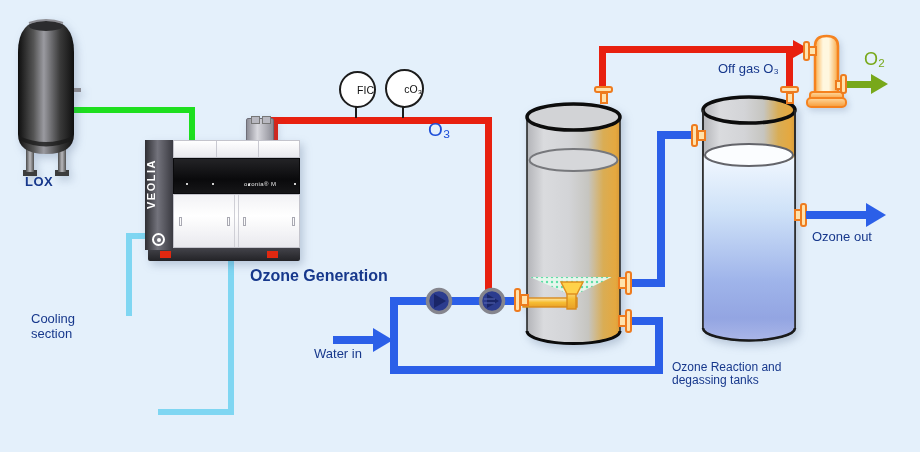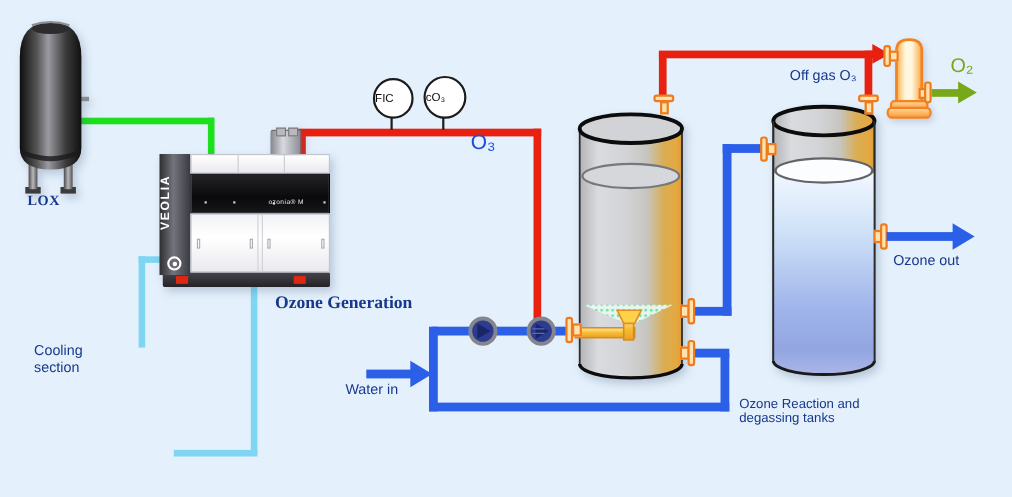--- a/index.html
+++ b/index.html
@@ -8,29 +8,29 @@
     background:#e4f0fb;
     font-family:"Liberation Sans","DejaVu Sans",sans-serif;
   }
   .pipe{position:absolute;}
   .pipe.green{background:#1ddf1e;}
   .pipe.red{background:#e8200f;}
   .pipe.blue{background:#2b5fe8;}
   .pipe.cool{background:#7fd6f2;}
   .arrow-right{position:absolute; width:0; height:0; border-style:solid; border-color:transparent;}
   .lbl{position:absolute; color:#17388c; font-size:13px; line-height:15px; white-space:nowrap;}
-  .lbl.bold{font-weight:bold;font-family:Liberation Serif, serif;}
+  .lbl.bold{font-weight:bold;}
   .shadow{filter:drop-shadow(3px 4px 4px rgba(70,90,130,.28));}
   .softshadow{filter:drop-shadow(2px 3px 3px rgba(70,90,130,.22));}
 
   .port-cap{position:absolute; background:#ffe2ac; border:2px solid #ee7b1e; border-radius:3px; box-sizing:border-box;}
   .port-stub{position:absolute; background:#ffe2ac; border:2px solid #ee7b1e; box-sizing:border-box;}
 
   .inst{position:absolute; border:2px solid #1c1c1c; border-radius:50%; background:#fff;
-        display:flex; align-items:center; justify-content:flex-start; font-size:10.5px; color:#111;}
+        display:flex; align-items:center; justify-content:flex-end; font-size:10.5px; color:#111;}
   .stem{position:absolute; width:2px; background:#1c1c1c;}
 
   
   .gen{position:absolute; left:143px; top:115px; width:162px; height:147px;}
   .gen *{position:absolute; box-sizing:border-box;}
   .gen .fittings{left:103px; top:3px; width:28px; height:24px;
      background:linear-gradient(90deg,#8d8d96,#d8d8de 40%,#8d8d96);
      border:1px solid #6e6e78; border-radius:2px;}
   .gen .fittings:before{content:""; position:absolute; left:4px; top:-3px; width:7px; height:6px; background:#b8b8c0; border:1px solid #777;}
   .gen .fittings:after{content:""; position:absolute; left:15px; top:-3px; width:7px; height:6px; background:#b8b8c0; border:1px solid #777;}

